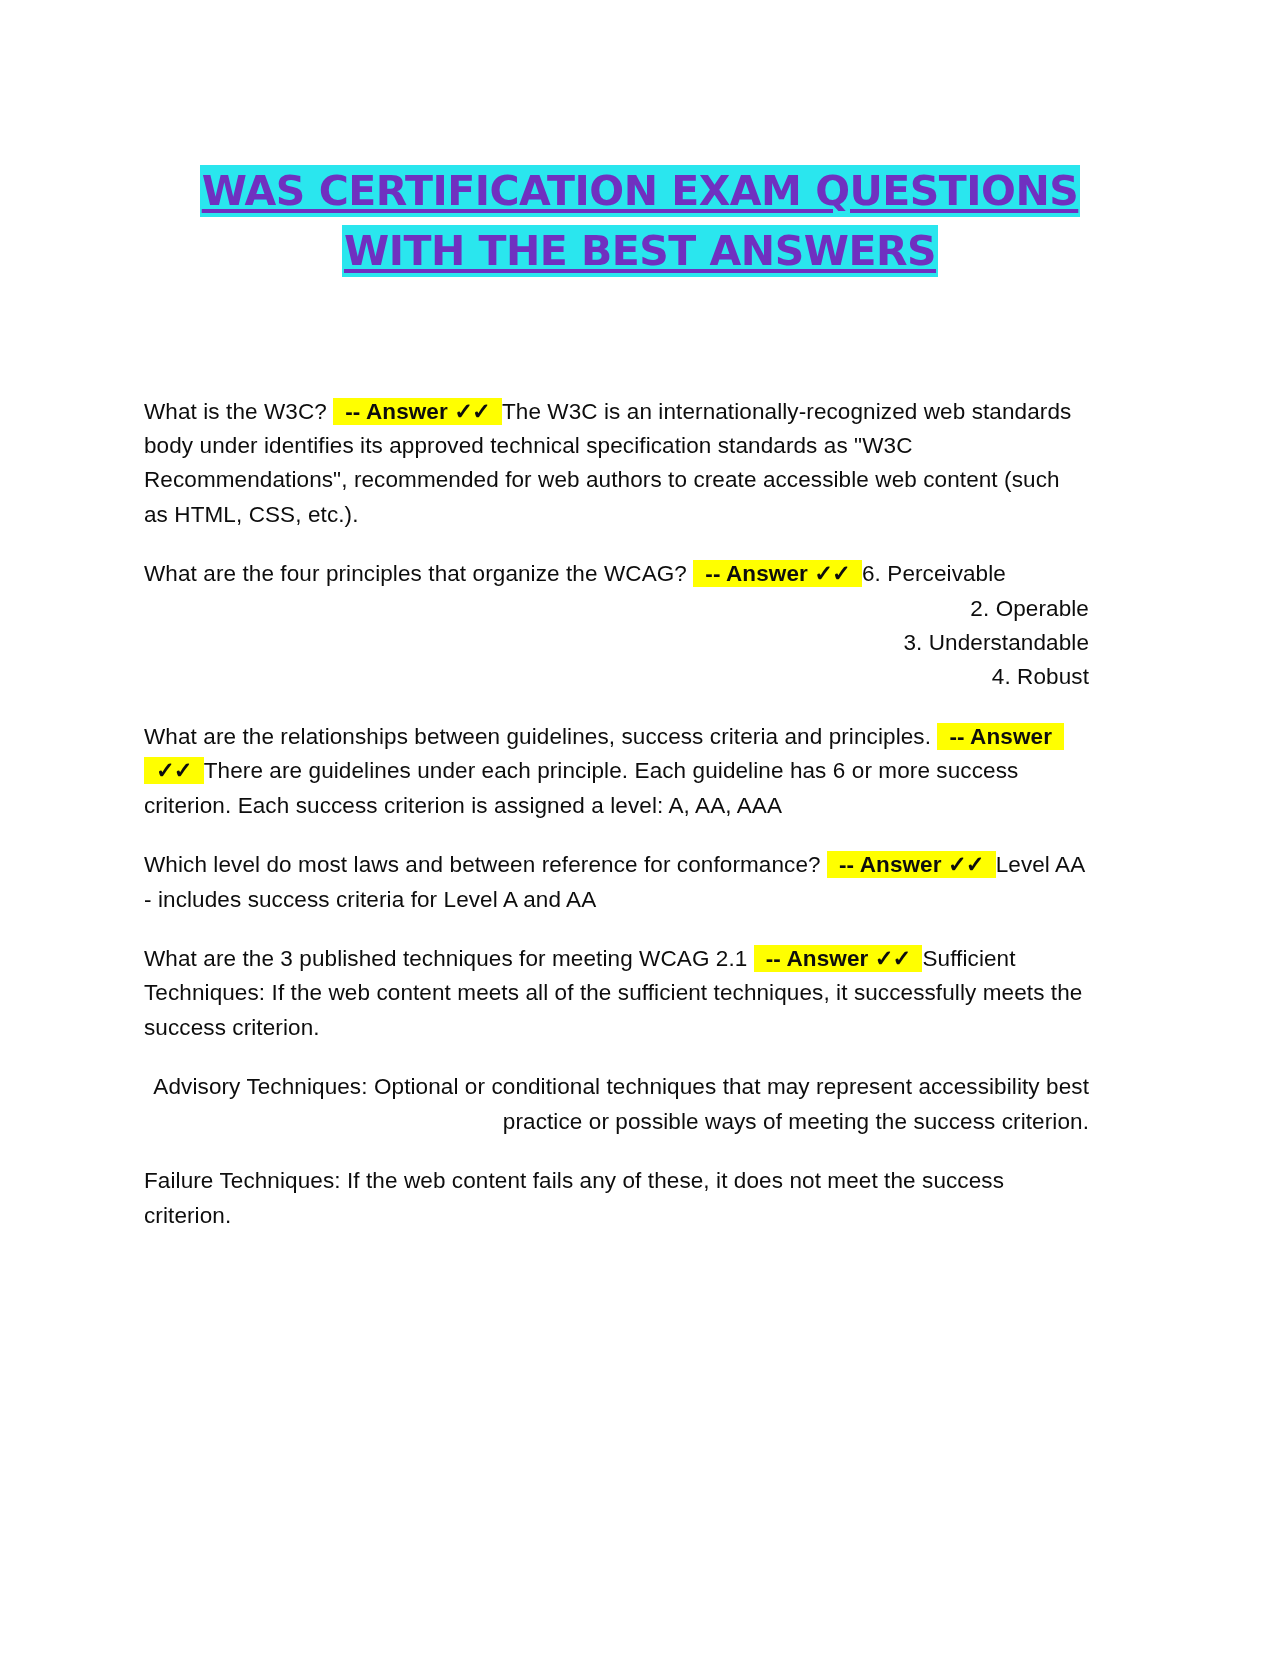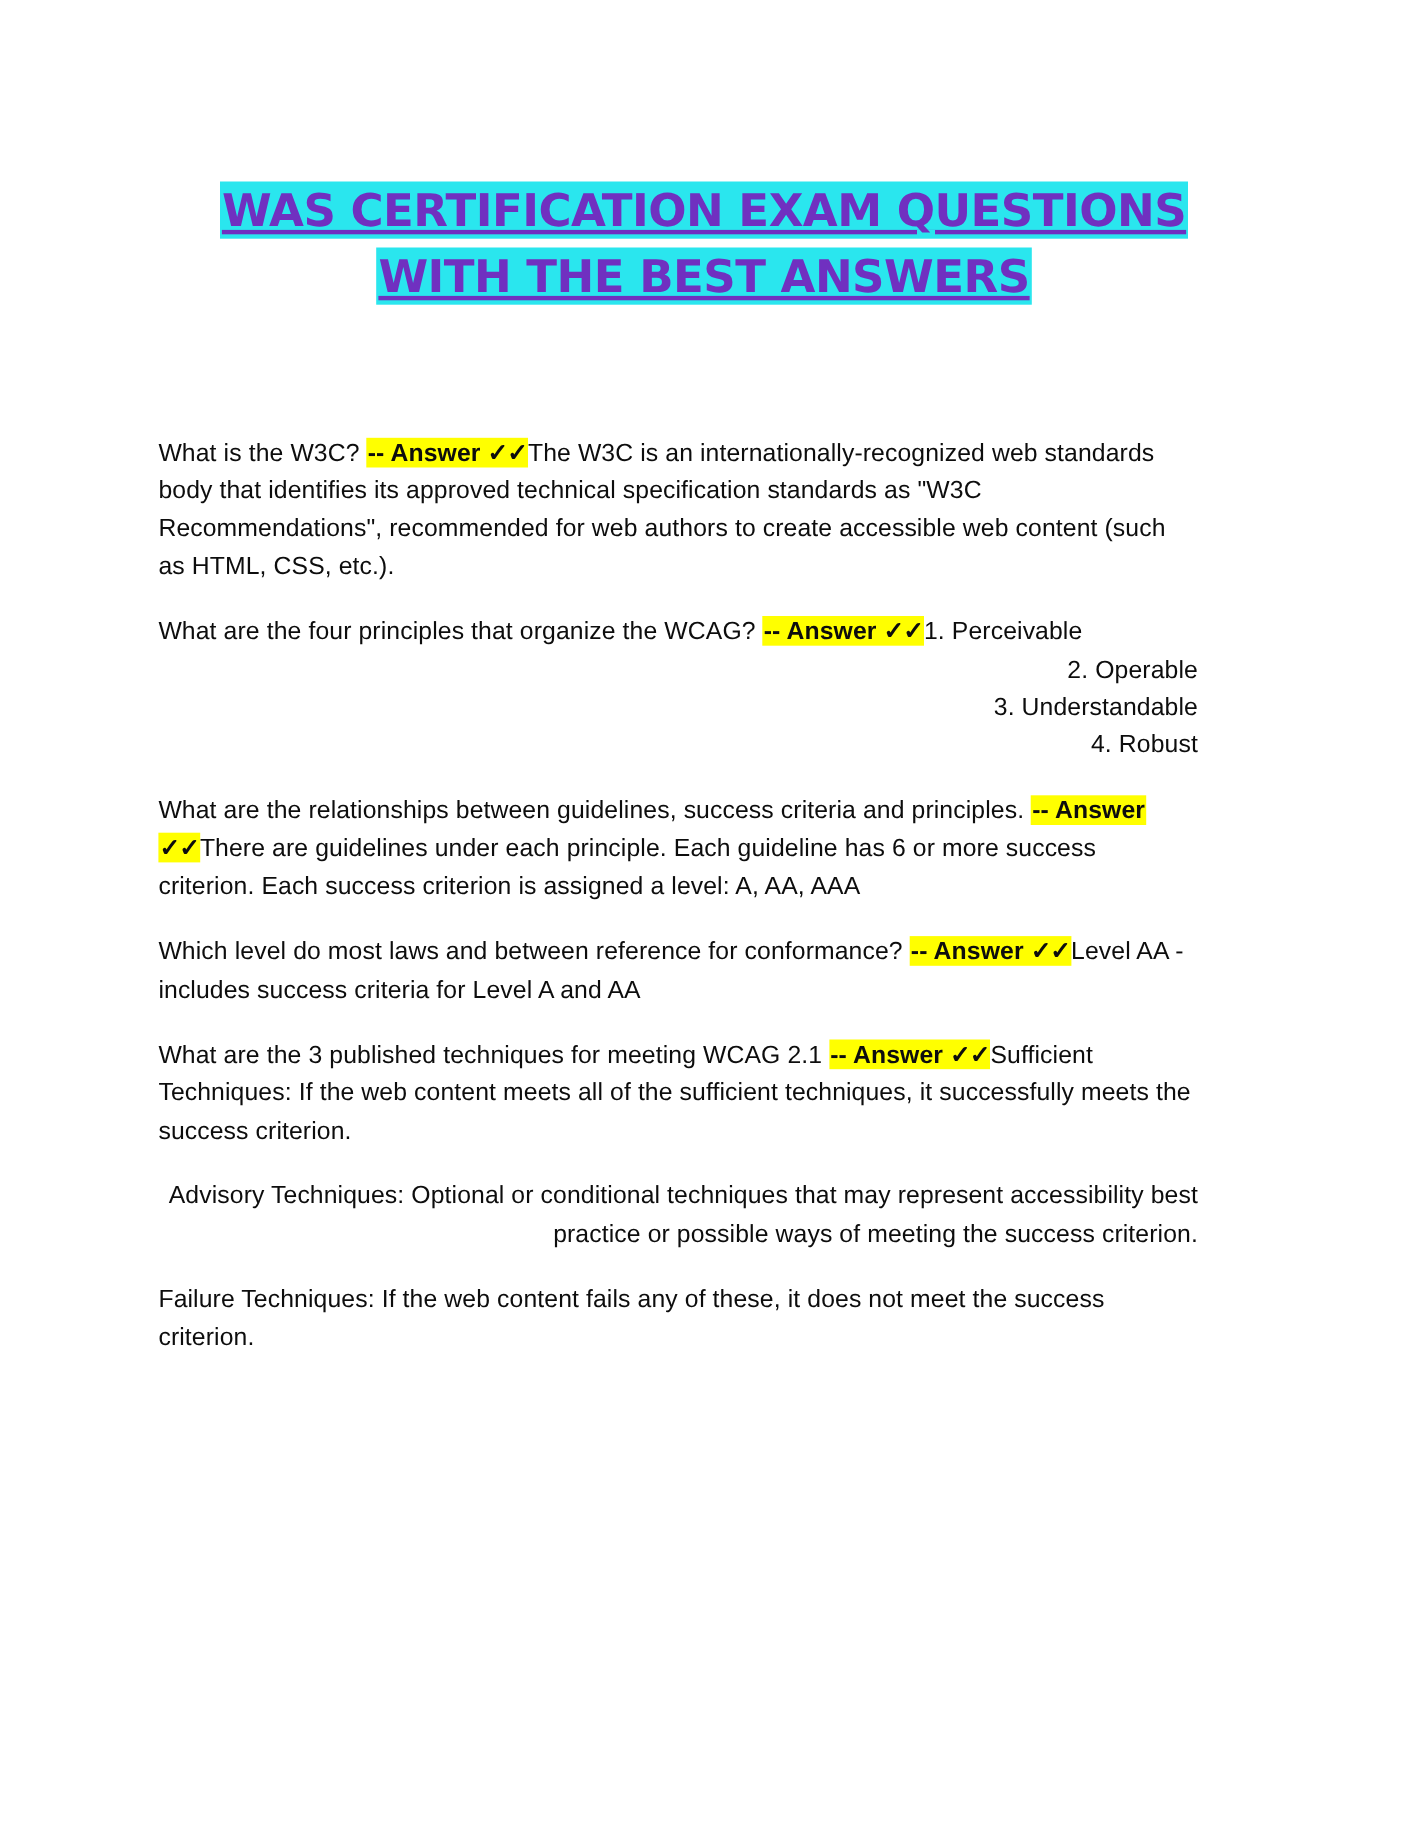--- a/index.html
+++ b/index.html
@@ -53,46 +53,46 @@
     font-size: 22.5px;
     line-height: 1.53;
     color: #0d0d0d;
     margin-bottom: 25px;
     font-family: "Liberation Sans", sans-serif;
     letter-spacing: 0.1px;
   }
   .ans-tag {
     background: #ffff00;
     font-weight: 700;
-    padding: 1px 1px;
+    padding: 1px 12px;
     box-decoration-break: clone;
     text-align: right;
     -webkit-box-decoration-break: clone;
   }
   .check {
     font-weight: 700;
     letter-spacing: -1px;
   }
   .line { display: block; text-align: right; }
 </style>
 </head>
 <body>
 
 <div class="page">
 
   <h1 class="doc-title"><span class="hl">WAS CERTIFICATION EXAM QUESTIONS WITH THE BEST ANSWERS</span></h1>
 
   <div class="body-wrap">
 
     <p class="qa-block">
-      <span>What is the W3C? </span><span class="ans-tag"><span>-- Answer </span><span class="check">✓✓</span></span><span>The W3C is an internationally-recognized web standards body that identifies its approved technical specification standards as "W3C Recommendations", recommended for web authors to create accessible web content (such as HTML, CSS, etc.).</span>
+      <span>What is the W3C? </span><span class="ans-tag"><span>-- Answer </span><span class="check">✓✓</span></span><span>The W3C is an internationally-recognized web standards body under identifies its approved technical specification standards as "W3C Recommendations", recommended for web authors to create accessible web content (such as HTML, CSS, etc.).</span>
     </p>
 
     <p class="qa-block">
-      <span>What are the four principles that organize the WCAG? </span><span class="ans-tag"><span>-- Answer </span><span class="check">✓✓</span></span><span>1. Perceivable</span>
+      <span>What are the four principles that organize the WCAG? </span><span class="ans-tag"><span>-- Answer </span><span class="check">✓✓</span></span><span>6. Perceivable</span>
       <span class="line">2. Operable</span>
       <span class="line">3. Understandable</span>
       <span class="line">4. Robust</span>
     </p>
 
     <p class="qa-block">
       <span>What are the relationships between guidelines, success criteria and principles. </span><span class="ans-tag"><span>-- Answer </span><span class="check">✓✓</span></span><span>There are guidelines under each principle. Each guideline has 6 or more success criterion. Each success criterion is assigned a level: A, AA, AAA</span>
     </p>
 
     <p class="qa-block">

